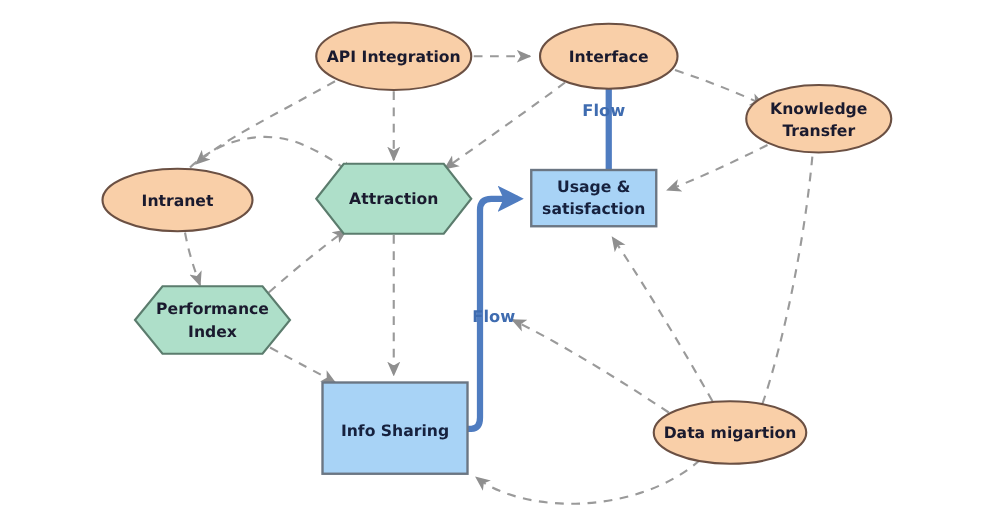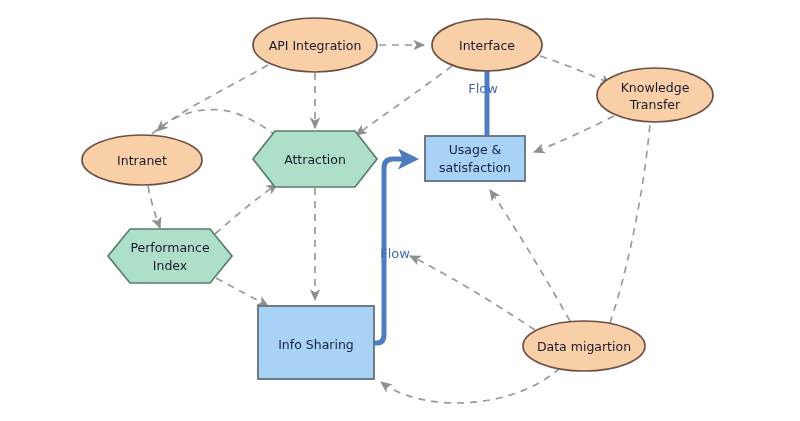--- a/index.html
+++ b/index.html
@@ -9,20 +9,21 @@
   }
   body {
     font-family: "DejaVu Sans", sans-serif;
   }
   #diagram-canvas {
     position: relative;
     width: 800px;
     height: 421px;
     background: #ffffff;
     overflow: hidden;
+    font-weight: bold;
   }
   #diagram-svg {
     position: absolute;
     top: 0;
     left: 0;
     width: 800px;
     height: 421px;
   }
   .node-label {
     font-family: "DejaVu Sans", sans-serif;

